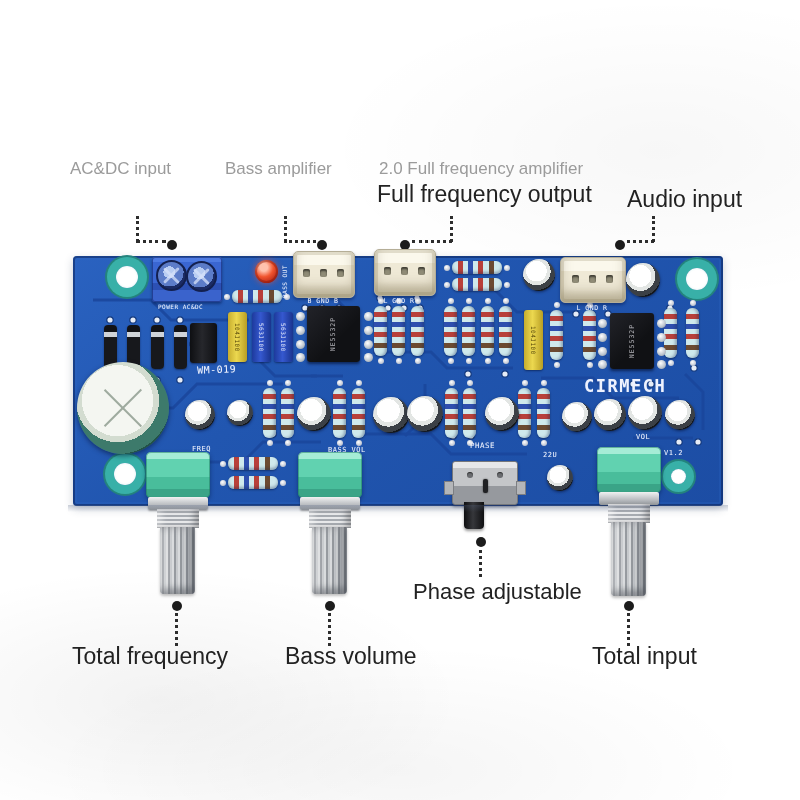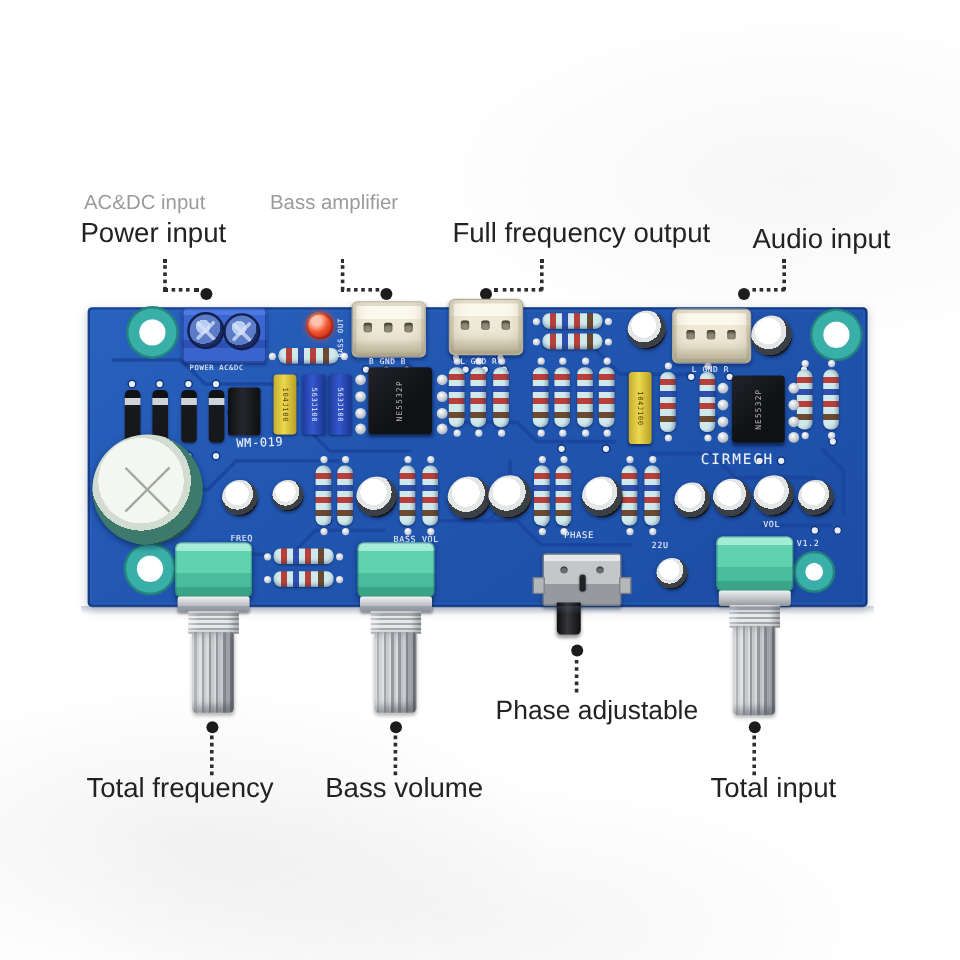--- a/index.html
+++ b/index.html
@@ -135,22 +135,22 @@
     box-shadow:0 2px 3px rgba(0,0,0,.4);}
 </style>
 </head>
 <body>
 
 <div class="stage">
   <div class="photo-bg"></div>
 
 
   <div class="co-sub" style="left:70px;top:159px;">AC&amp;DC input</div>
-  <div class="co-main" style="left:67px;top:181px;">Power input</div>
   <div class="co-sub" style="left:225px;top:159px;">Bass amplifier</div>
+  <div class="co-sub" style="left:379px;top:159px;">2.0 Full frequency amplifier</div>
   <div class="co-main" style="left:377px;top:181px;">Full frequency output</div>
   <div class="co-main" style="left:627px;top:186px;">Audio input</div>
 
   <div class="lv" style="left:136px;top:216px;height:26px;"></div>
   <div class="lh" style="left:136px;top:240px;width:30px;"></div>
   <div class="dot" style="left:167px;top:240px;"></div>
 
   <div class="lv" style="left:284px;top:216px;height:26px;"></div>
   <div class="lh" style="left:284px;top:240px;width:32px;"></div>
   <div class="dot" style="left:317px;top:240px;"></div>
@@ -338,21 +338,21 @@
   <div class="ecap" style="left:594px;top:399px;width:32px;height:32px;"></div>
   <div class="ecap" style="left:628px;top:396px;width:34px;height:34px;"></div>
   <div class="ecap" style="left:665px;top:400px;width:30px;height:30px;"></div>
   <div class="ecap" style="left:523px;top:259px;width:32px;height:32px;"></div>
   <div class="ecap" style="left:626px;top:263px;width:34px;height:34px;"></div>
   <div class="ecap" style="left:547px;top:465px;width:26px;height:26px;"></div>
 
   <div class="bigcap" style="left:77px;top:362px;"></div>
 
   <div class="silk" style="left:197px;top:364px;font-size:10px;transform:rotate(-2deg);">WM-019</div>
-  <div class="silk" style="left:584px;top:376px;font-size:12px;letter-spacing:1.5px;">CIRMECH</div>
+  <div class="silk" style="left:584px;top:376px;font-size:17px;letter-spacing:1.5px;font-weight:bold;">CIRMECH</div>
   <div class="silk" style="left:192px;top:445px;font-size:7px;">FREQ</div>
   <div class="silk" style="left:328px;top:446px;font-size:7px;">BASS VOL</div>
   <div class="silk" style="left:470px;top:441px;font-size:7.5px;">PHASE</div>
   <div class="silk" style="left:636px;top:433px;font-size:7px;">VOL</div>
   <div class="silk" style="left:543px;top:451px;font-size:7px;">22U</div>
   <div class="silk" style="left:664px;top:449px;font-size:7px;">V1.2</div>
 
   <div class="pot-body" style="left:146px;top:452px;"></div>
   <div class="pot-collar" style="left:148px;top:497px;"></div>
   <div class="pot-bush" style="left:157px;top:509px;"></div>
@@ -380,16 +380,16 @@
   <div class="dot" style="left:172px;top:601px;"></div>
   <div class="lv" style="left:175px;top:613px;height:33px;"></div>
   <div class="dot" style="left:325px;top:601px;"></div>
   <div class="lv" style="left:328px;top:613px;height:33px;"></div>
   <div class="dot" style="left:476px;top:537px;"></div>
   <div class="lv" style="left:479px;top:550px;height:27px;"></div>
   <div class="dot" style="left:624px;top:601px;"></div>
   <div class="lv" style="left:627px;top:613px;height:33px;"></div>
 
   <div class="co-main" style="left:72px;top:643px;">Total frequency</div>
-  <div class="co-main" style="left:271px;top:643px;">Bass volume</div>
+  <div class="co-main" style="left:285px;top:643px;">Bass volume</div>
   <div class="co-main" style="left:413px;top:579px;font-size:22px;">Phase adjustable</div>
   <div class="co-main" style="left:592px;top:643px;">Total input</div>
 </div>
 
 </body></html>

